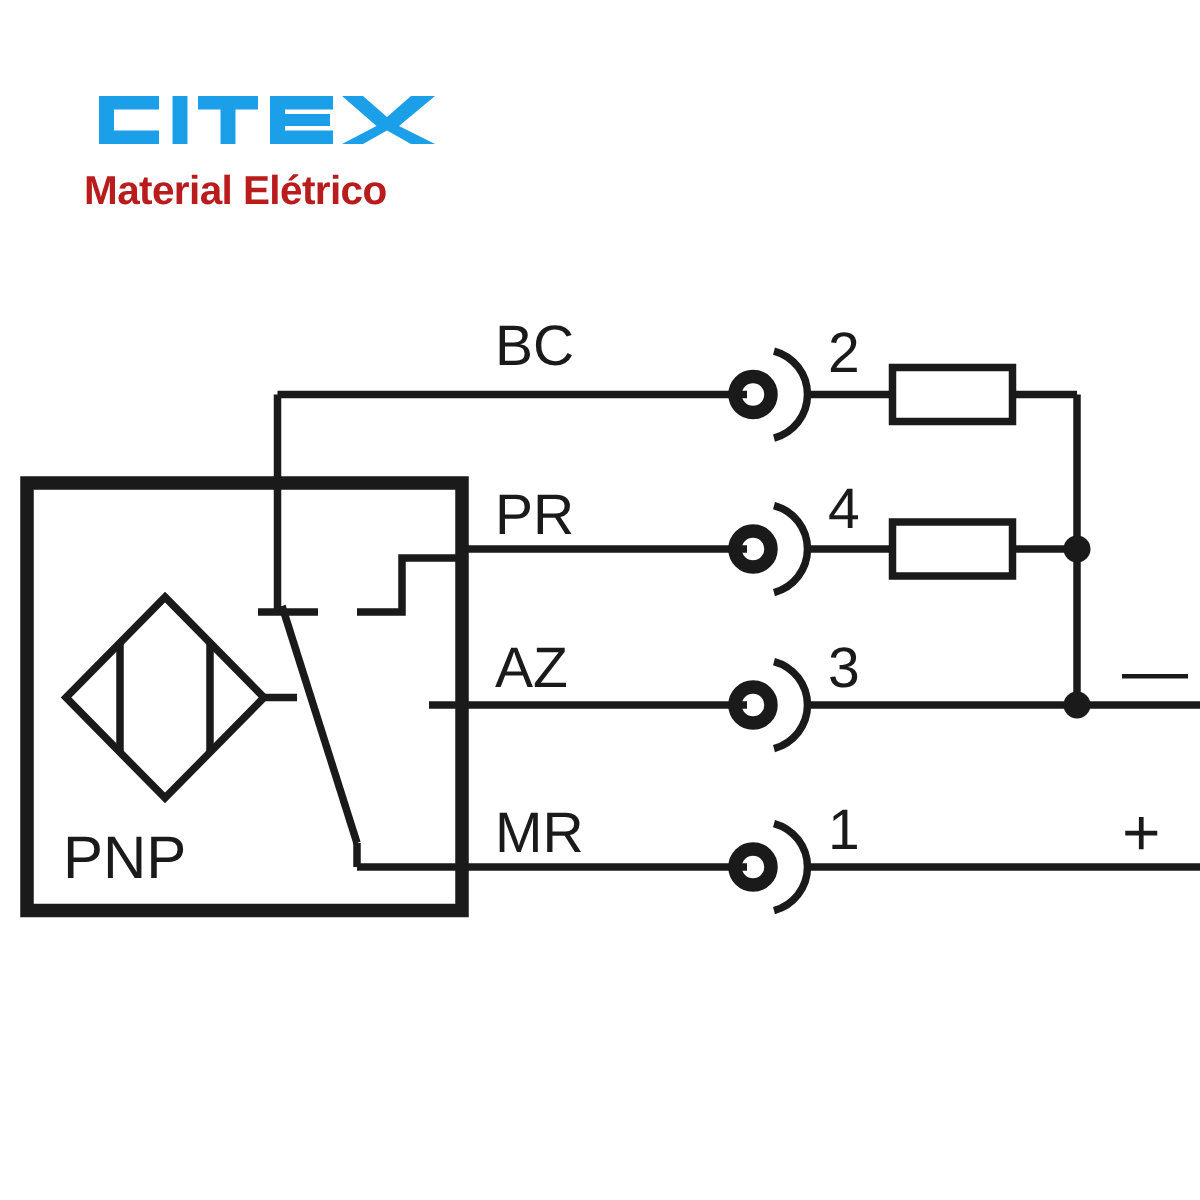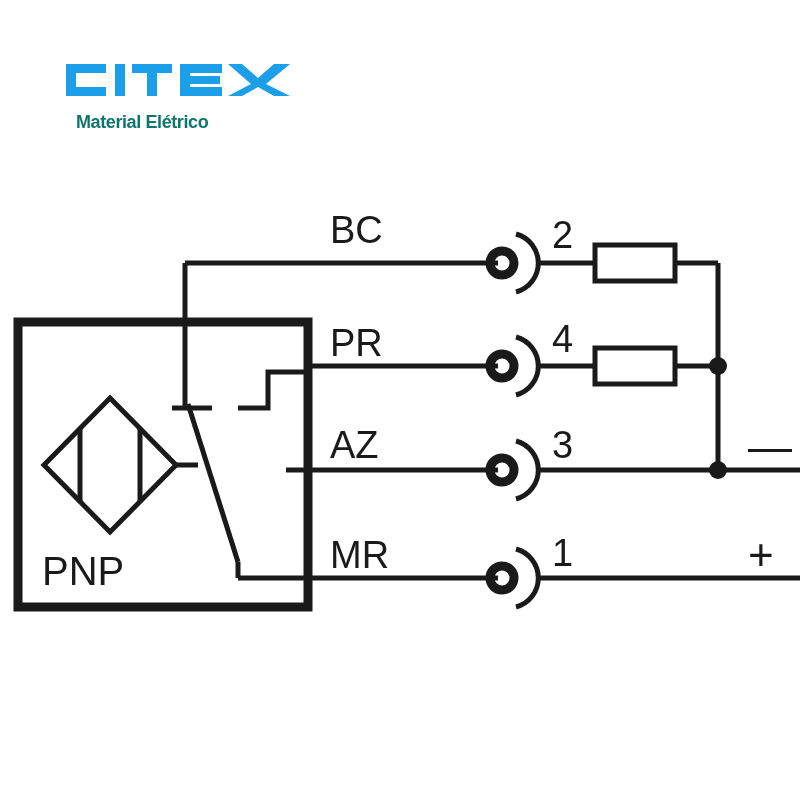--- a/index.html
+++ b/index.html
@@ -26,26 +26,26 @@
   }
   #logo-wordmark {
     position: absolute;
     left: 0;
     top: 0;
     width: 250px;
     height: 52px;
   }
   #logo-tagline {
     position: absolute;
-    left: 76px;
+    left: 56px;
     top: 112px;
     font-family: "Liberation Sans", sans-serif;
     font-weight: bold;
-    font-size: 18px;
-    color: #0f766e;
+    font-size: 27px;
+    color: #b91c1c;
     letter-spacing: -0.4px;
     white-space: nowrap;
   }
   
   #diagram-svg {
     position: absolute;
     left: 0;
     top: 0;
     width: 800px;
     height: 800px;

